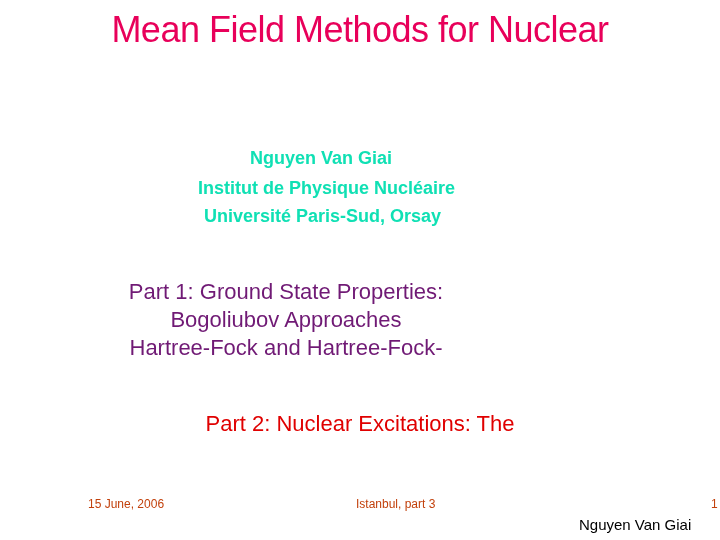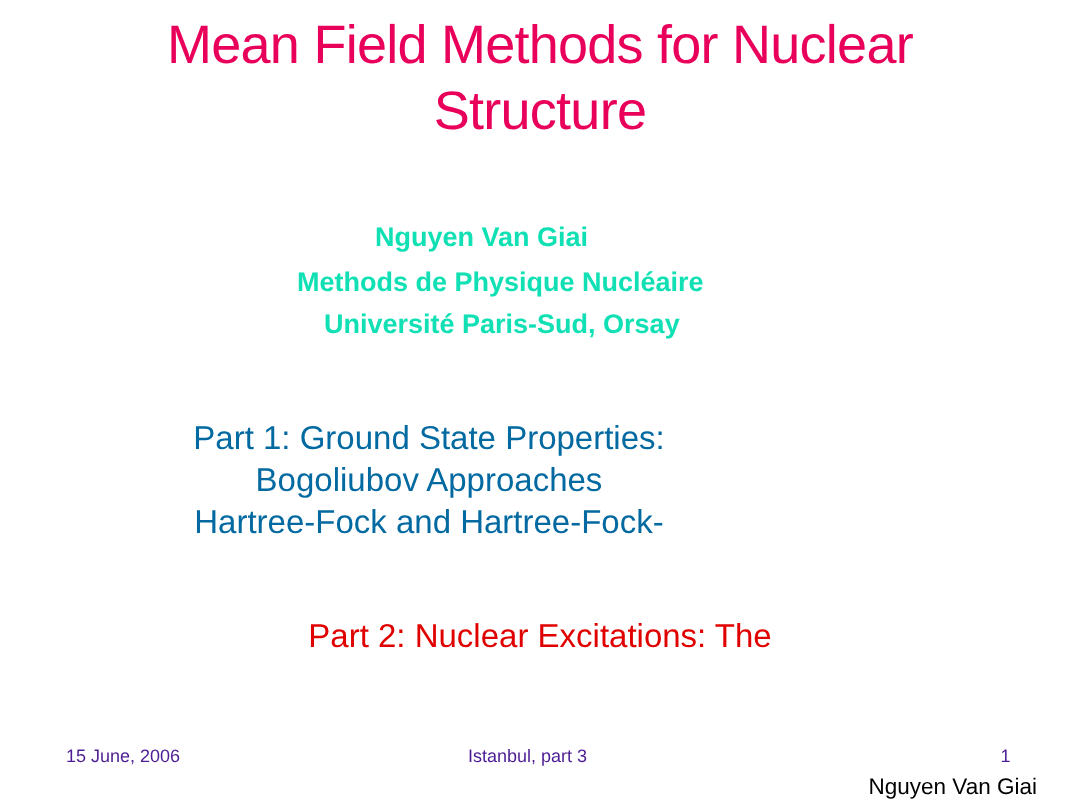--- a/index.html
+++ b/index.html
@@ -31,74 +31,74 @@
       top: 146px;
       left: 0;
       width: 720px;
       font-weight: bold;
       font-size: 18px;
       line-height: 24px;
       color: #10e0b4;
     }
     .author-block .name { position: absolute; left: 250px; top: 0; white-space: nowrap; }
     .author-block .inst { position: absolute; left: 198px; top: 30px; white-space: nowrap; }
-    .author-block .univ { position: absolute; left: 204px; top: 58px; white-space: nowrap; margin-left: 12px; }
+    .author-block .univ { position: absolute; left: 204px; top: 58px; white-space: nowrap; }
     .part1 {
       position: absolute;
       top: 278px;
       left: 0;
       width: 572px;
       text-align: center;
       font-size: 22px;
       line-height: 28px;
-      color: #0369a1;
+      color: #701a75;
     }
     .part2 {
       position: absolute;
       top: 410px;
       left: 0;
       width: 720px;
       text-align: center;
       font-size: 22px;
       line-height: 28px;
       color: #e00000;
     }
     .part1 div, .part2 div { white-space: nowrap; }
     .footer {
       position: absolute;
       top: 496px;
       font-size: 12px;
       line-height: 16px;
-      color: #4c1d95;
+      color: #c2410c;
       white-space: nowrap;
+      margin-left: 44px;
     }
     .footer-date { left: 44px; }
     .footer-center { left: 312px; }
     .footer-page { left: 667px; }
     .footer-author {
       position: absolute;
       top: 515px;
       left: 579px;
       font-size: 15px;
       line-height: 20px;
       color: #000000;
       white-space: nowrap;
     }
   </style>
 </head>
 <body>
 
 <div class="slide-title">
   <div>Mean Field Methods for Nuclear</div>
-  <div>Structure</div>
 </div>
 
 <div class="author-block">
   <div class="name">Nguyen Van Giai</div>
-  <div class="inst">Methods de Physique Nucléaire</div>
+  <div class="inst">Institut de Physique Nucléaire</div>
   <div class="univ">Université Paris-Sud, Orsay</div>
 </div>
 
 <div class="part1">
   <div>Part 1: Ground State Properties:</div>
   <div>Bogoliubov Approaches</div>
   <div>Hartree-Fock and Hartree-Fock-</div>
 </div>
 
 <div class="part2">

